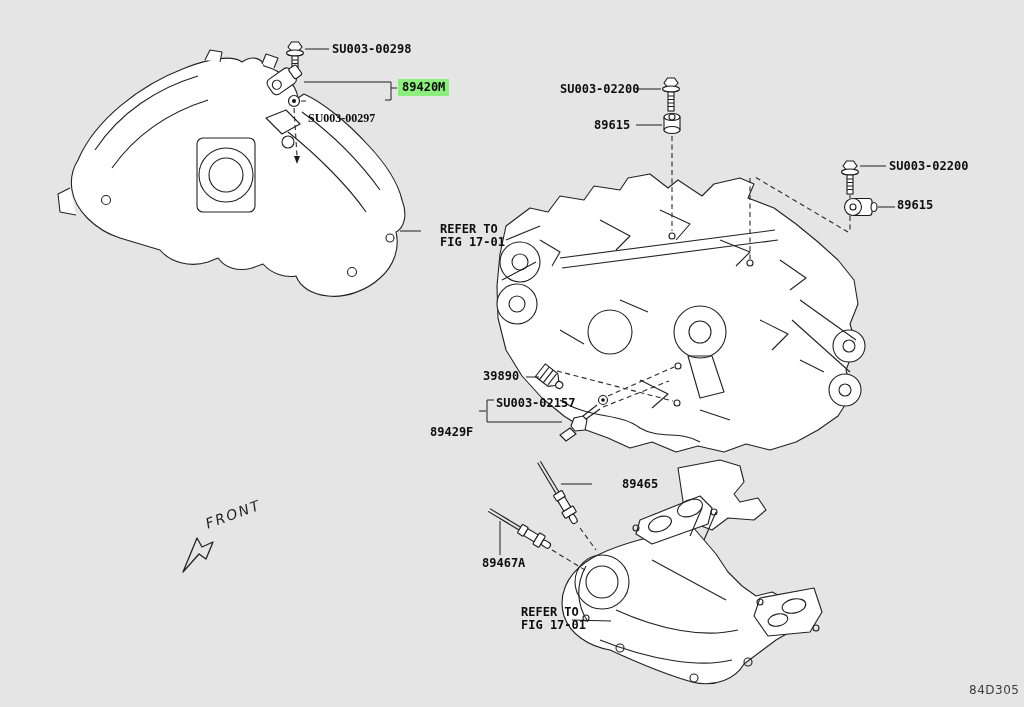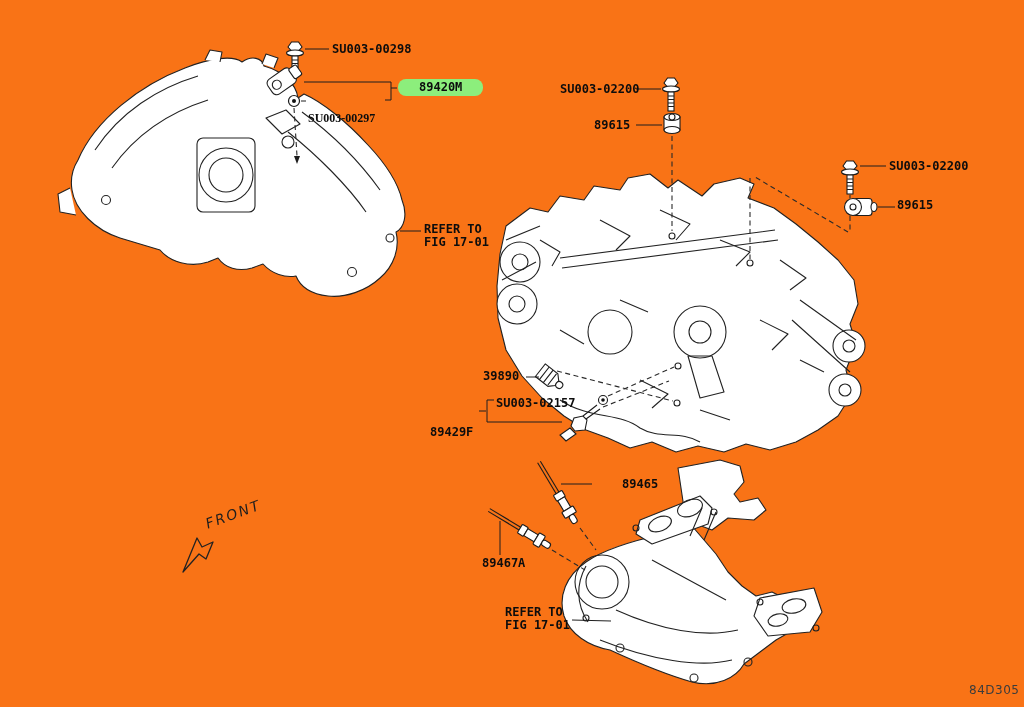--- a/index.html
+++ b/index.html
@@ -1,22 +1,22 @@
 <!DOCTYPE html>
 <html><head>
 <meta charset="utf-8">
 <style>
   html,body{margin:0;padding:0;background:#fff;}
-  .stage{position:relative;width:1024px;height:707px;background:#f97316;overflow:hidden;
+  .stage{position:relative;width:1024px;height:707px;background:#e5e5e5;overflow:hidden;
          font-family:"DejaVu Sans Mono",monospace;}
   .art{position:absolute;left:0;top:0;}
   .callout{position:absolute;font:bold 12px/13px "DejaVu Sans Mono",monospace;
            color:#0d0d0d;white-space:nowrap;letter-spacing:0;}
-  .callout.hl{padding:2px 21px;border-radius:8px;}
-  .note{position:absolute;color:#0d0d0d;}
+  .callout.hl{padding:2px 4px;border-radius:0;}
+  .note{position:absolute;color:#0d0d0d;margin-left:16px;}
   .note div{font:bold 12px/13px "DejaVu Sans Mono",monospace;white-space:nowrap;}
   .front-label{position:absolute;left:206px;top:516px;
                font:italic 14px "DejaVu Sans",sans-serif;letter-spacing:2px;color:#1e1e1e;
                transform:rotate(-20deg);transform-origin:left center;white-space:nowrap;}
   .code{position:absolute;left:969px;top:683px;font:12px "DejaVu Sans",sans-serif;
         color:#3c3c3c;letter-spacing:.5px;text-align:center;}
 </style>
 </head>
 <body>
 

